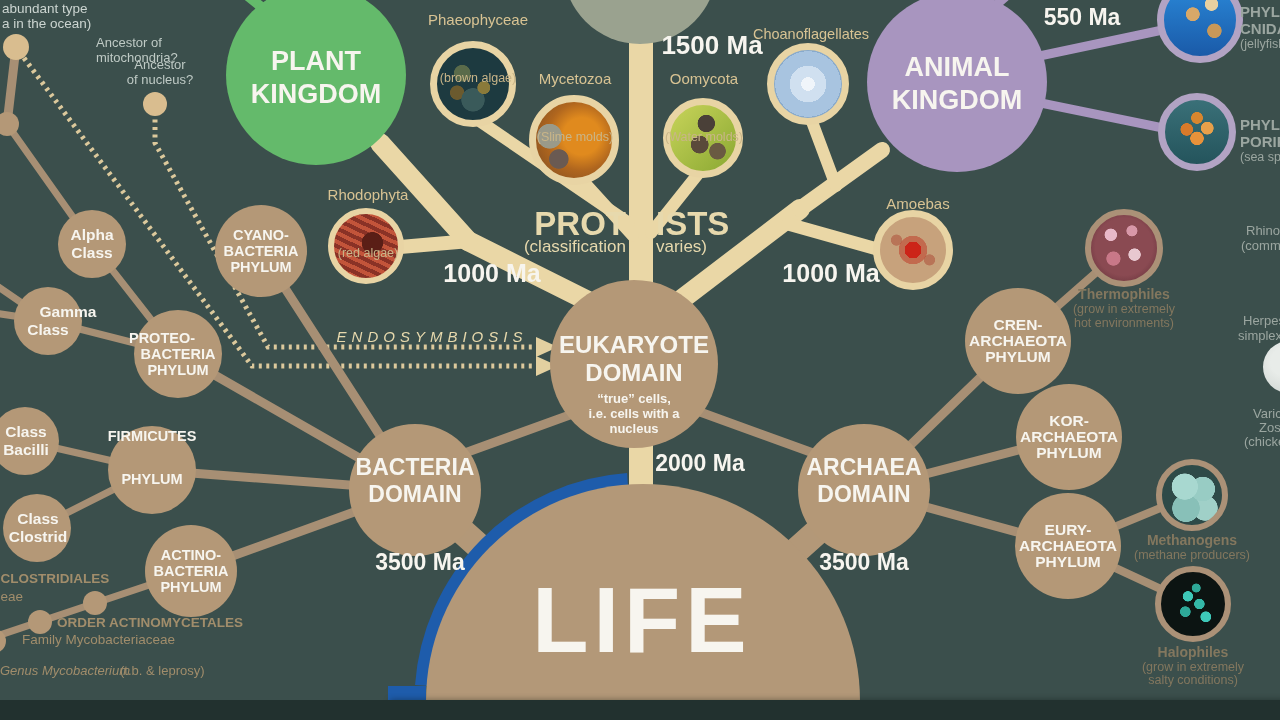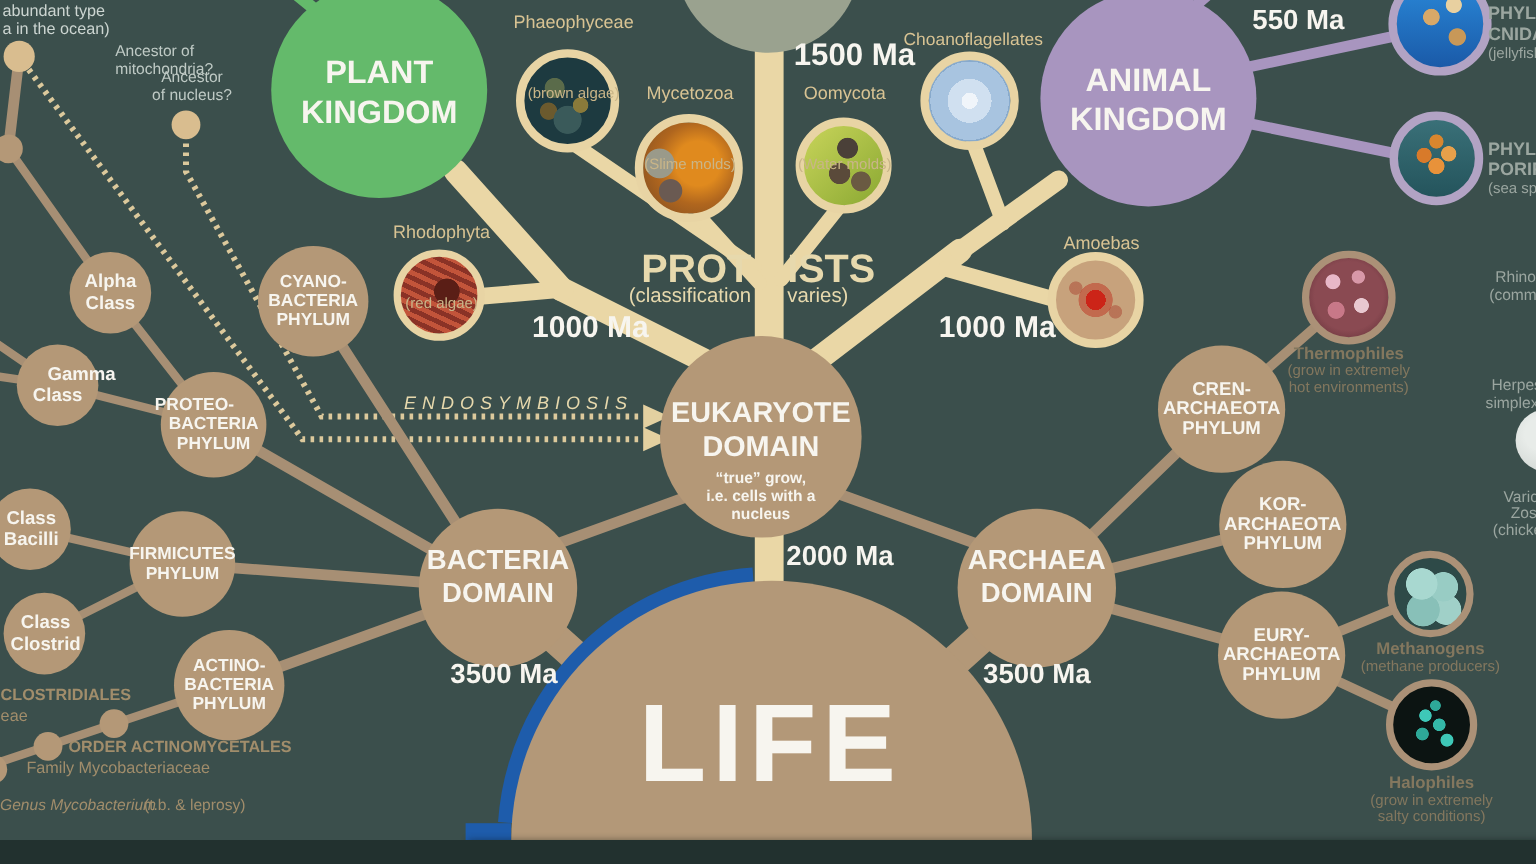--- a/index.html
+++ b/index.html
@@ -183,21 +183,21 @@
   <div class="lbl cream-t b" style="left:656px;top:207px;font-size:33px;">ISTS</div>
   <div class="lbl cream-t" style="left:626px;top:238px;font-size:17px;transform:translateX(-100%);">(classification</div>
   <div class="lbl cream-t" style="left:656px;top:238px;font-size:17px;">varies)</div>
   <div class="lbl ctr w" style="left:492px;top:273px;font-size:25px;">1000 Ma</div>
   <div class="lbl ctr w" style="left:831px;top:273px;font-size:25px;">1000 Ma</div>
 
   <div class="lbl ctr cream-t it" style="left:432px;top:336px;font-size:15px;letter-spacing:5px;">ENDOSYMBIOSIS</div>
 
   <div class="lbl ctr w" style="left:634px;top:345px;font-size:24px;">EUKARYOTE</div>
   <div class="lbl ctr w" style="left:634px;top:373px;font-size:24px;">DOMAIN</div>
-  <div class="lbl ctr w" style="left:634px;top:398px;font-size:13px;">“true” grow,</div>
+  <div class="lbl ctr w" style="left:634px;top:398px;font-size:13px;">“true” cells,</div>
   <div class="lbl ctr w" style="left:634px;top:413px;font-size:13px;">i.e. cells with a</div>
   <div class="lbl ctr w" style="left:634px;top:428px;font-size:13px;">nucleus</div>
   <div class="lbl ctr w" style="left:700px;top:463px;font-size:23px;">2000 Ma</div>
 
   <div class="lbl ctr w" style="left:415px;top:467px;font-size:23px;">BACTERIA</div>
   <div class="lbl ctr w" style="left:415px;top:494px;font-size:23px;">DOMAIN</div>
   <div class="lbl ctr w" style="left:420px;top:562px;font-size:23px;">3500 Ma</div>
   <div class="lbl ctr w" style="left:864px;top:467px;font-size:23px;">ARCHAEA</div>
   <div class="lbl ctr w" style="left:864px;top:494px;font-size:23px;">DOMAIN</div>
   <div class="lbl ctr w" style="left:864px;top:562px;font-size:23px;">3500 Ma</div>
@@ -235,21 +235,21 @@
   <div class="lbl gray b" style="left:1240px;top:117px;font-size:15px;">PHYLUM</div>
   <div class="lbl gray b" style="left:1240px;top:134px;font-size:15px;">PORIFERA</div>
   <div class="lbl gray" style="left:1240px;top:151px;font-size:12.5px;">(sea sponges)</div>
 
   <div class="lbl ctr w" style="left:261px;top:235px;font-size:14.5px;">CYANO-</div>
   <div class="lbl ctr w" style="left:261px;top:251px;font-size:14.5px;">BACTERIA</div>
   <div class="lbl ctr w" style="left:261px;top:267px;font-size:14.5px;">PHYLUM</div>
   <div class="lbl ctr w" style="left:162px;top:338px;font-size:14.5px;">PROTEO-</div>
   <div class="lbl ctr w" style="left:178px;top:354px;font-size:14.5px;">BACTERIA</div>
   <div class="lbl ctr w" style="left:178px;top:370px;font-size:14.5px;">PHYLUM</div>
-  <div class="lbl ctr w" style="left:152px;top:462px;font-size:14.5px;">FIRMICUTES</div>
+  <div class="lbl ctr w" style="left:152px;top:436px;font-size:14.5px;">FIRMICUTES</div>
   <div class="lbl ctr w" style="left:152px;top:479px;font-size:14.5px;">PHYLUM</div>
   <div class="lbl ctr w" style="left:191px;top:555px;font-size:14.5px;">ACTINO-</div>
   <div class="lbl ctr w" style="left:191px;top:571px;font-size:14.5px;">BACTERIA</div>
   <div class="lbl ctr w" style="left:191px;top:587px;font-size:14.5px;">PHYLUM</div>
   <div class="lbl ctr w" style="left:92px;top:235px;font-size:15.5px;">Alpha</div>
   <div class="lbl ctr w" style="left:92px;top:253px;font-size:15.5px;">Class</div>
   <div class="lbl ctr w" style="left:48px;top:312px;font-size:15.5px;margin-left:20px;">Gamma</div>
   <div class="lbl ctr w" style="left:48px;top:330px;font-size:15.5px;">Class</div>
   <div class="lbl ctr w" style="left:26px;top:432px;font-size:15.5px;">Class</div>
   <div class="lbl ctr w" style="left:26px;top:450px;font-size:15.5px;">Bacilli</div>

